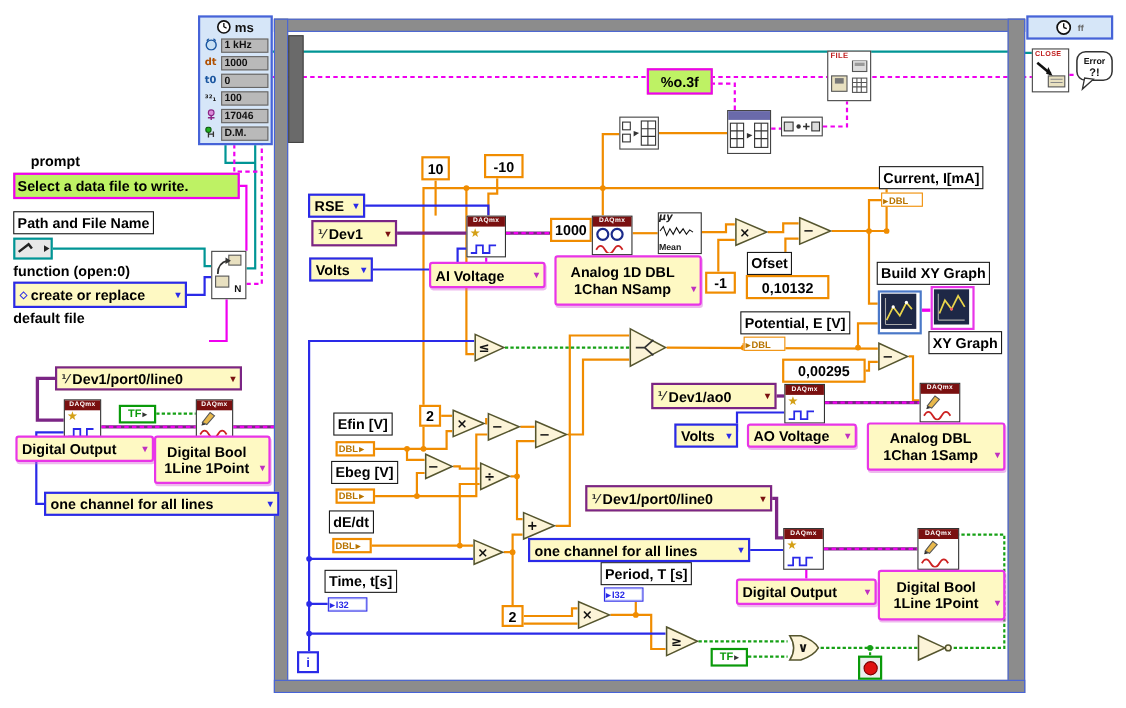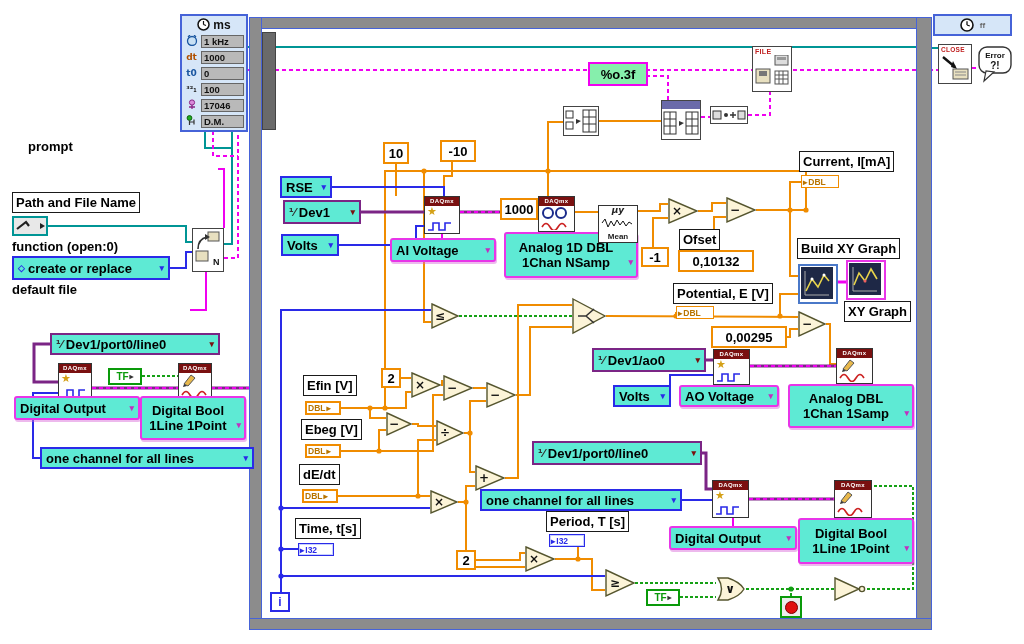--- a/index.html
+++ b/index.html
@@ -13,25 +13,25 @@
   .tlhdr{display:flex;align-items:center;justify-content:center;gap:3px;height:17px;
          font:bold 12px "Liberation Sans",sans-serif;color:#111;}
   .tlrow{display:flex;align-items:center;gap:2px;height:16px;padding:0 2px;}
   .tlg{width:15px;font:bold 8px "DejaVu Sans",sans-serif;color:#222;text-align:center;flex:none;}
   .tlv{flex:1;background:#B9B9B9;border:1px solid #666;font:bold 9.5px "Liberation Sans",sans-serif;
        color:#111;padding:0 2px;white-space:nowrap;overflow:hidden;min-width:0;}
   
   .lbl{position:absolute;background:#fff;border:1px solid #1a1a1a;font:bold 13px "Liberation Sans",sans-serif;
        padding:0 3px;white-space:nowrap;box-sizing:border-box;line-height:19px;height:21px;}
   .flbl{position:absolute;background:#fff;font:bold 13px "Liberation Sans",sans-serif;white-space:nowrap;}
-  .pbox{position:absolute;background:#86efac;border:2px solid #F000F0;font:bold 13px "Liberation Sans",sans-serif;
+  .pbox{position:absolute;background:#bef264;border:2px solid #F000F0;font:bold 13px "Liberation Sans",sans-serif;
         padding:0 2px;white-space:nowrap;box-sizing:border-box;display:flex;align-items:center;}
   .obox{position:absolute;background:#fff;border:2px solid #F08C00;font:bold 13px "Liberation Sans",sans-serif;
         padding:0 3px;white-space:nowrap;box-sizing:border-box;display:flex;align-items:center;justify-content:center;}
-  .drop{position:absolute;background:#5eead4;display:flex;align-items:center;gap:3px;
+  .drop{position:absolute;background:#fef9c3;display:flex;align-items:center;gap:3px;
         font:bold 13px "Liberation Sans",sans-serif;padding:0 4px;box-sizing:border-box;white-space:nowrap;}
   .bdrop{border:2px solid #2A2AE8;}
   .pdrop{border:2px solid #7B2585;}
   .kdrop{border:2px solid #E835E8;border-radius:3px;box-shadow:1px 2px 0 rgba(216,100,216,.45);}
   .caret{margin-left:auto;font-size:9px;color:#555;}
   .bdrop .caret{color:#2A2AE8;}
   .pdrop .caret{color:#7A1010;}
   .kdrop .caret{color:#C030C0;}
   .io{font:bold 11px "DejaVu Sans",sans-serif;color:#333;}
   .dot{font-size:9px;color:#2A2AE8;}
@@ -55,21 +55,21 @@
   .optxt{font:bold 12px "DejaVu Sans",sans-serif;fill:#111;text-anchor:middle;}
   
   .daq{position:absolute;border:1px solid #333;background:#fff;box-sizing:border-box;}
   .daqh{height:9px;background:#7A1010;color:#fff;font:bold 6px "Liberation Sans",sans-serif;
         text-align:center;line-height:9px;letter-spacing:.4px;}
   .daqb{position:relative;height:calc(100% - 9px);}
   .star{position:absolute;left:2px;top:-1px;color:#D4A017;font-size:11px;}
   .gl{position:absolute;left:3px;top:1px;display:flex;gap:1px;}
   .gl i{width:8px;height:8px;border:2px solid #1a2a8a;border-radius:50%;display:block;}
   .wv{position:absolute;left:2px;bottom:1px;}
-  .micon{position:absolute;border:1px solid #333;background:#fff;box-sizing:border-box;text-align:center;margin-top:12px;}
+  .micon{position:absolute;border:1px solid #333;background:#fff;box-sizing:border-box;}
   .mmu{font:italic bold 9px "DejaVu Sans",sans-serif;color:#222;line-height:9px;}
   .mlbl{font:bold 8px "Liberation Sans",sans-serif;color:#222;line-height:8px;}
   .gicon{position:absolute;box-sizing:border-box;background:#fff;padding:1px;}
   .gxy{border:2px solid #4A78C8;}
   .gpk{border:2px solid #E835E8;}
   .ficon{position:absolute;border:1px solid #444;background:#fff;box-sizing:border-box;font:bold 7px "Liberation Sans",sans-serif;}
   .fred{color:#C02020;padding:1px 0 0 2px;letter-spacing:.3px;}
   .bubble{position:absolute;box-sizing:border-box;}
 </style>
 </head>
@@ -270,20 +270,21 @@
     <svg width="14" height="14">
         <circle cx="7" cy="7" r="6" fill="#fff" stroke="#111" stroke-width="1.6"></circle>
         <path d="M7,7 L7,3.2 M7,7 L9.8,8" stroke="#111" stroke-width="1.3" fill="none"></path>
       </svg>
     <span style="font:bold 8px 'Liberation Sans',sans-serif;color:#666">ff</span>
   </div>
 
   <div class="abs" style="left:262px;top:32px;width:14px;height:98px;background:#6A6A6A;border:1px solid #444"></div>
 
   <div class="flbl" style="left:28px;top:139px">prompt</div>
+  <div class="pbox" style="left:12px;top:157px;width:206px;height:24px">Select a data file to write.</div>
   <div class="lbl" style="left:12px;top:192px">Path and File Name</div>
   <div class="abs" style="left:12px;top:216px;width:36px;height:20px;border:2px solid #009595;background:#E8E8E8">
     <svg width="32" height="16">
         <path d="M3,11 L12,4 L15,8" stroke="#222" stroke-width="2.2" fill="none"></path>
         <polygon points="26,5 31,8 26,11" fill="#222"></polygon>
       </svg>
   </div>
   <div class="flbl" style="left:12px;top:239px">function (open:0)</div>
   <div class="drop bdrop" style="left:12px;top:256px;width:158px;height:24px">
     <span class="dot">◇</span>

